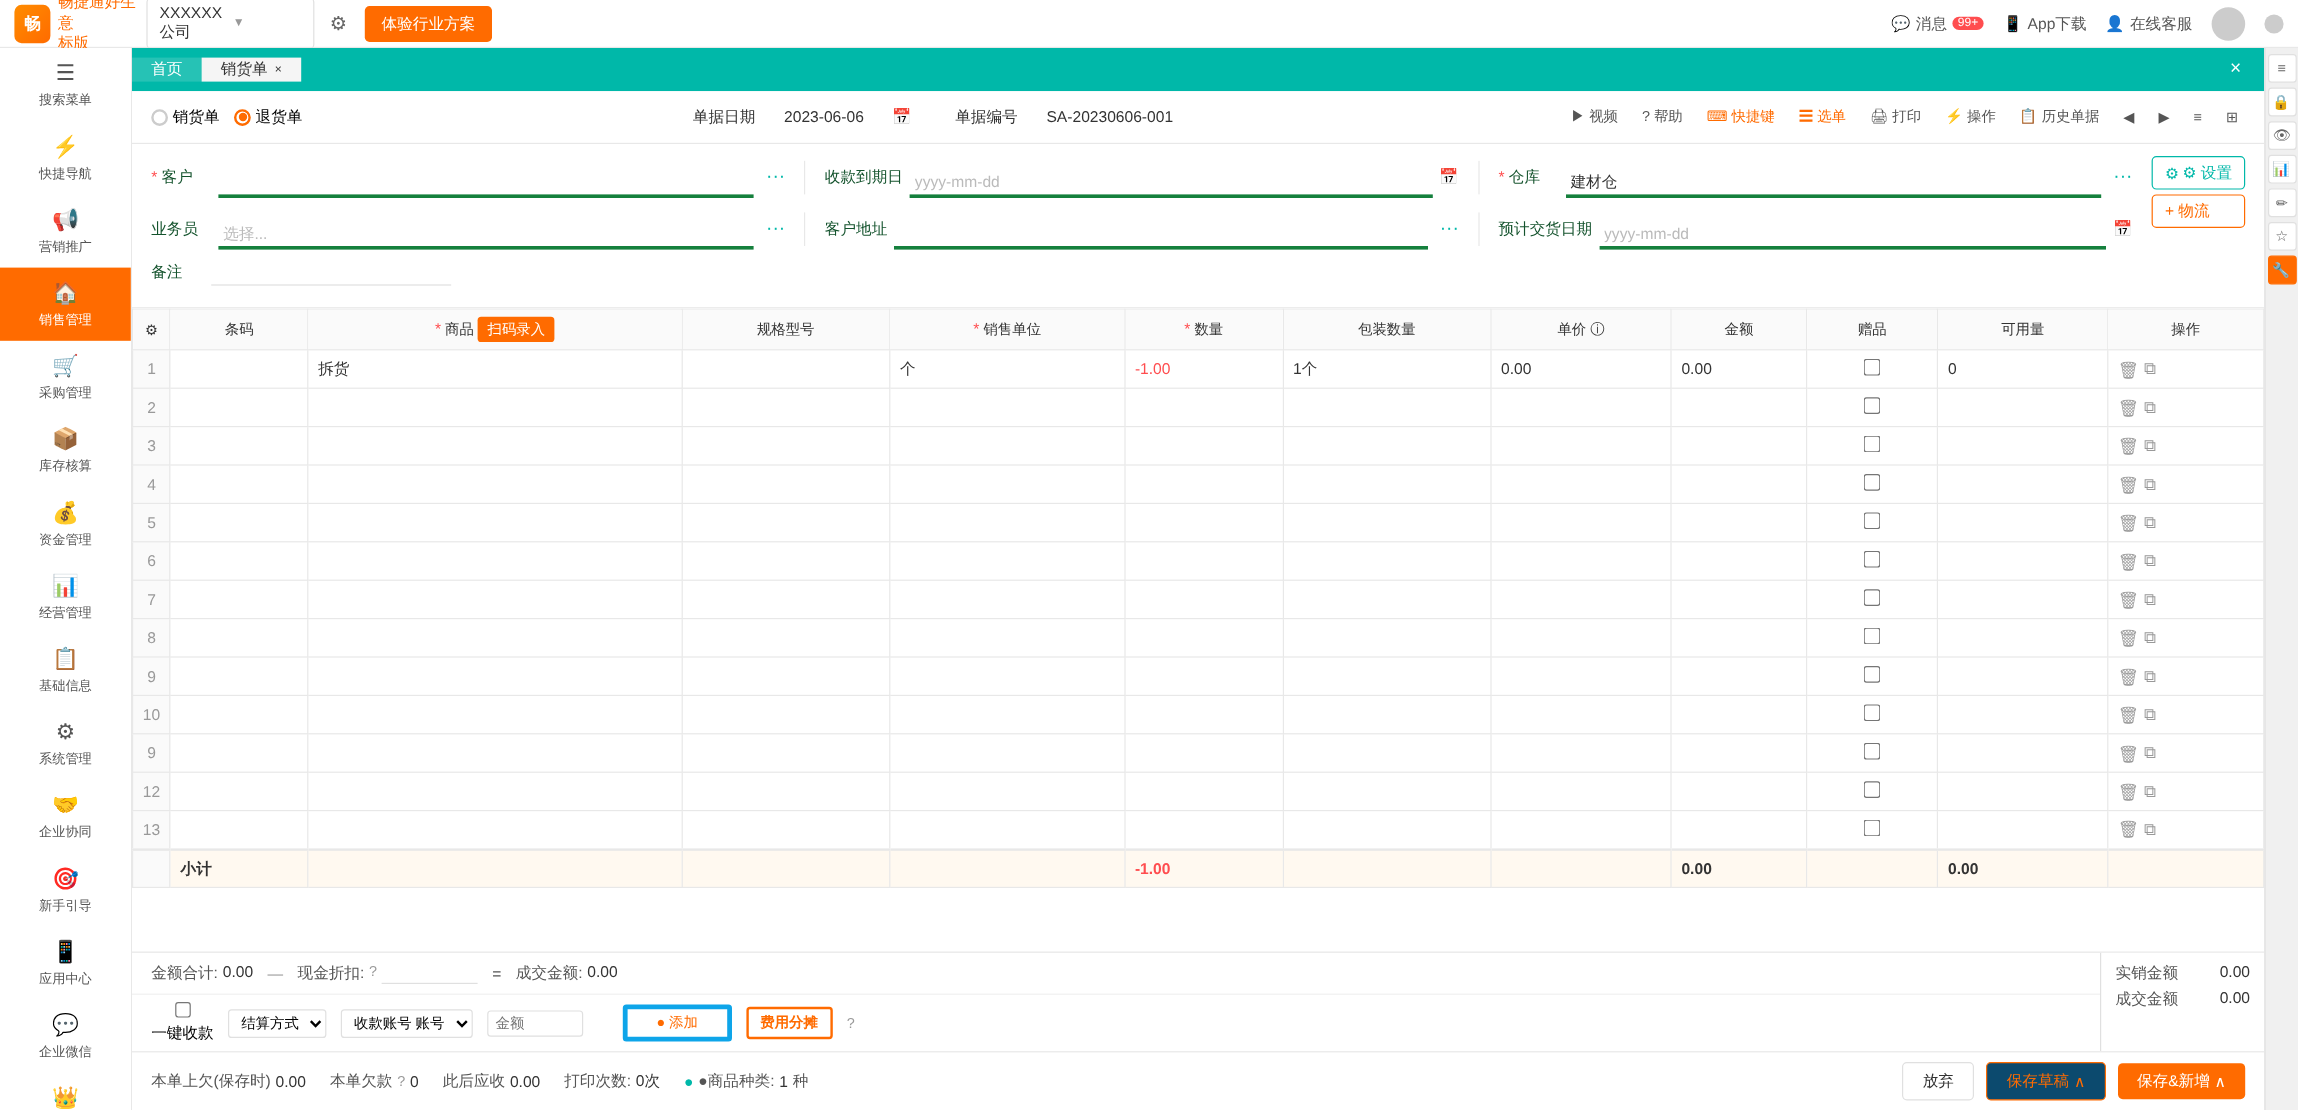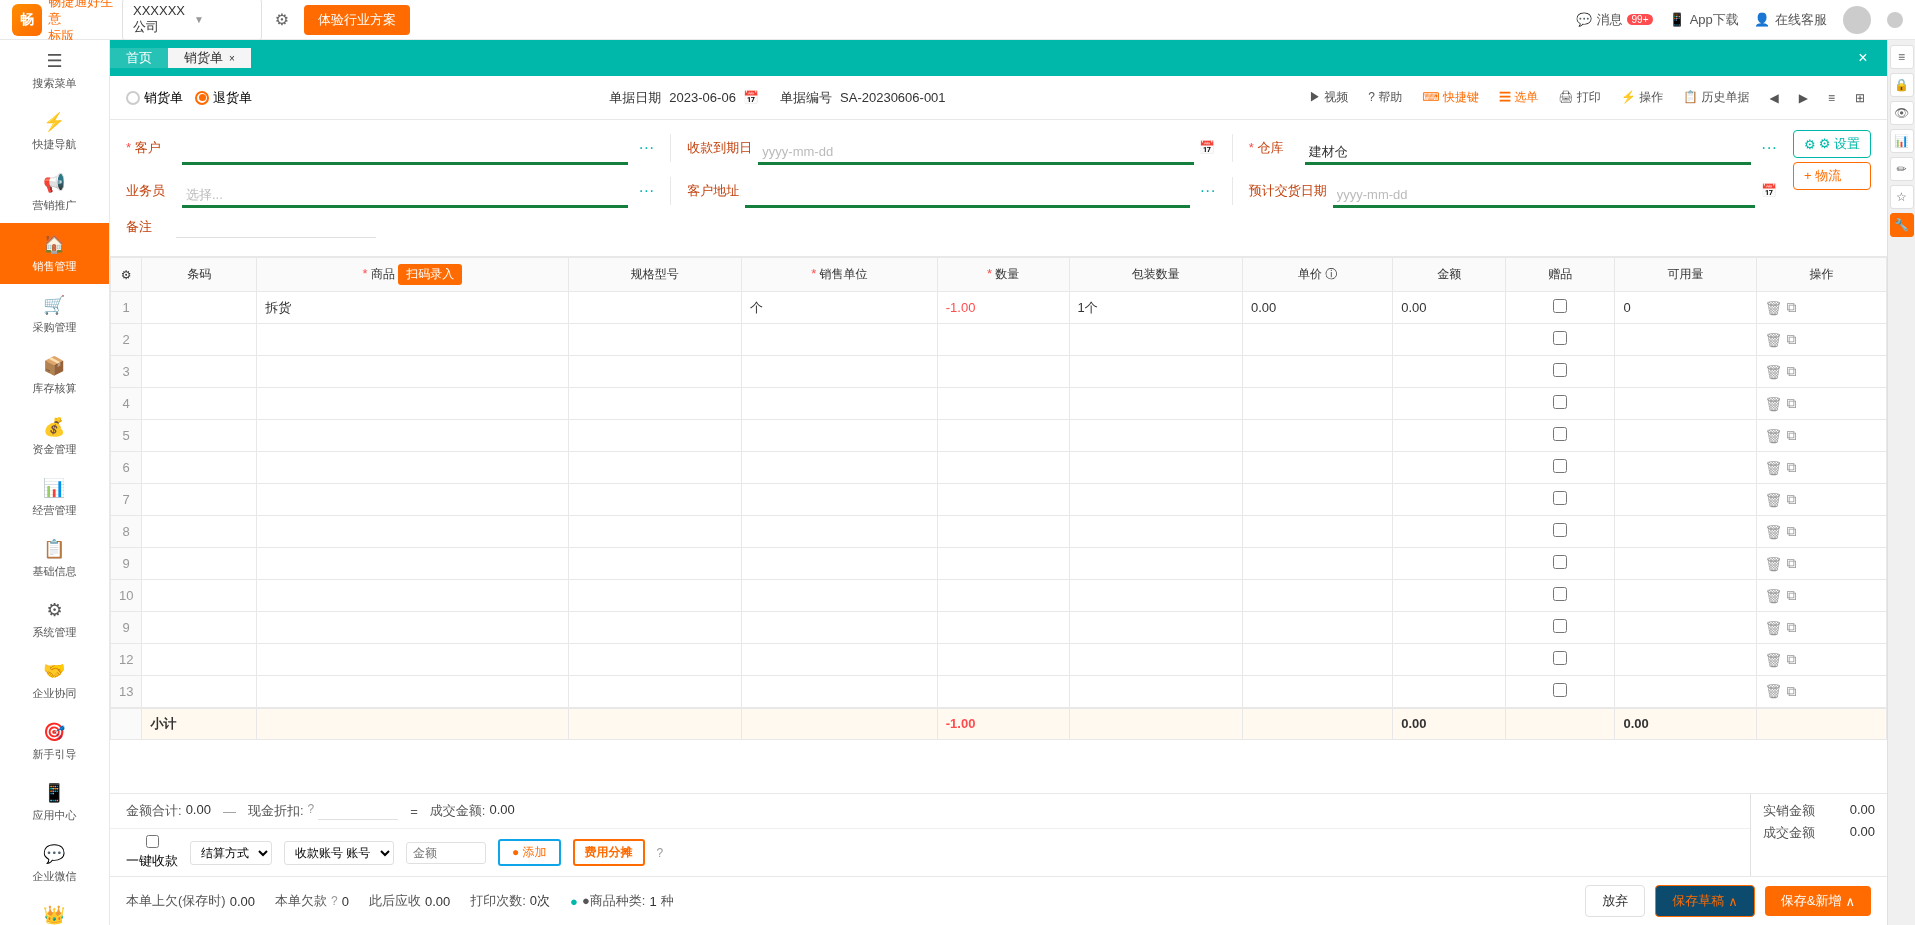--- a/index.html
+++ b/index.html
@@ -41,32 +41,32 @@
     .tab-close { font-size: 10px; cursor: pointer; }
 
     
     .form-header { background: white; padding: 10px 16px; border-bottom: 1px solid #e8e8e8; flex-shrink: 0; }
     .form-toolbar { display: flex; align-items: center; gap: 8px; justify-content: space-between; }
     .radio-group { display: flex; align-items: center; gap: 12px; }
     .radio-item { display: flex; align-items: center; gap: 4px; cursor: pointer; font-size: 13px; }
     .radio-circle { width: 14px; height: 14px; border-radius: 50%; border: 2px solid #ccc; display: inline-flex; align-items: center; justify-content: center; }
     .radio-circle.checked { border-color: #ff6b00; }
     .radio-circle.checked::after { content: ''; width: 7px; height: 7px; border-radius: 50%; background: #ff6b00; }
-    .doc-info { display: flex; align-items: center; gap: 8px; font-size: 13px; color: #333; }
+    .doc-info { display: flex; align-items: center; gap: 24px; font-size: 13px; color: #333; }
     .doc-date { color: #333; }
     .calendar-icon { color: #00b8a9; cursor: pointer; }
     .toolbar-right { display: flex; align-items: center; gap: 8px; }
     .toolbar-btn { display: flex; align-items: center; gap: 3px; font-size: 12px; color: #555; cursor: pointer; padding: 3px 6px; border-radius: 3px; }
     .toolbar-btn.orange { color: #ff6b00; }
 
     
     .form-fields { background: white; padding: 10px 16px; border-bottom: 1px solid #e8e8e8; flex-shrink: 0; }
     .field-row { display: flex; align-items: center; gap: 0; margin-bottom: 8px; }
     .field-group { display: flex; align-items: center; flex: 1; gap: 6px; }
-    .field-label { color: #c2410c; font-size: 13px; white-space: nowrap; min-width: 50px; }
+    .field-label { color: #14532d; font-size: 13px; white-space: nowrap; min-width: 50px; }
     .field-label.required::before { content: '* '; color: #ff4d4f; }
     .field-input { flex: 1; border: none; border-bottom: 3px solid #15803d; padding: 3px 4px; font-size: 13px; color: #333; background: transparent; outline: none; margin-top: 11px; }
     .field-input::placeholder { color: #bbb; }
     .field-dots { color: #00b8a9; font-size: 16px; cursor: pointer; margin-left: 4px; }
     .field-divider { width: 1px; background: #e8e8e8; height: 28px; margin: 0 16px; }
     .right-buttons { display: flex; flex-direction: column; gap: 4px; padding-left: 16px; }
     .setting-btn { background: white; border: 1px solid #00b8a9; color: #00b8a9; border-radius: 4px; padding: 4px 10px; font-size: 12px; cursor: pointer; display: flex; align-items: center; gap: 3px; white-space: nowrap; }
     .logistics-btn { background: white; border: 1px solid #ff6b00; color: #ff6b00; border-radius: 4px; padding: 4px 10px; font-size: 12px; cursor: pointer; display: flex; align-items: center; gap: 3px; white-space: nowrap; }
 
     
@@ -87,21 +87,21 @@
     
     .bottom-area { background: white; border-top: 1px solid #e8e8e8; flex-shrink: 0; }
     .summary-row { display: flex; align-items: center; padding: 8px 16px; gap: 12px; border-bottom: 1px solid #f0f0f0; }
     .summary-item { display: flex; gap: 4px; font-size: 13px; }
     .summary-label { color: #555; }
     .summary-value { color: #333; }
     .summary-dash { color: #999; }
     .equals-sign { color: #555; }
     .payment-row { display: flex; align-items: center; padding: 6px 16px; gap: 12px; }
     .payment-select { border: 1px solid #e0e0e0; border-radius: 3px; padding: 3px 6px; font-size: 12px; background: white; }
-    .add-btn { background: white; border: 2px solid #0ea5e9; color: #ff6b00; border-radius: 3px; padding: 3px 12px; font-size: 12px; cursor: pointer; }
+    .add-btn { background: white; border: 4px solid #0ea5e9; color: #ff6b00; border-radius: 3px; padding: 3px 24px; font-size: 12px; cursor: pointer; margin-left: 21px; }
     .expense-btn { background: white; border: 2px solid #ff6b00; color: #ff6b00; border-radius: 3px; padding: 3px 10px; font-size: 12px; cursor: pointer; font-weight: bold; }
     .question-icon { color: #999; cursor: pointer; font-size: 12px; }
 
     
     .footer-bar { background: white; border-top: 1px solid #e8e8e8; padding: 8px 16px; display: flex; align-items: center; flex-shrink: 0; }
     .footer-stats { display: flex; gap: 20px; flex: 1; }
     .footer-stat { display: flex; align-items: center; gap: 4px; font-size: 12px; color: #555; }
     .footer-stat span.val { color: #333; }
     .footer-actions { display: flex; align-items: center; gap: 10px; }
     .discard-btn { background: white; border: 1px solid #e0e0e0; border-radius: 4px; padding: 6px 16px; font-size: 13px; cursor: pointer; color: #333; }

